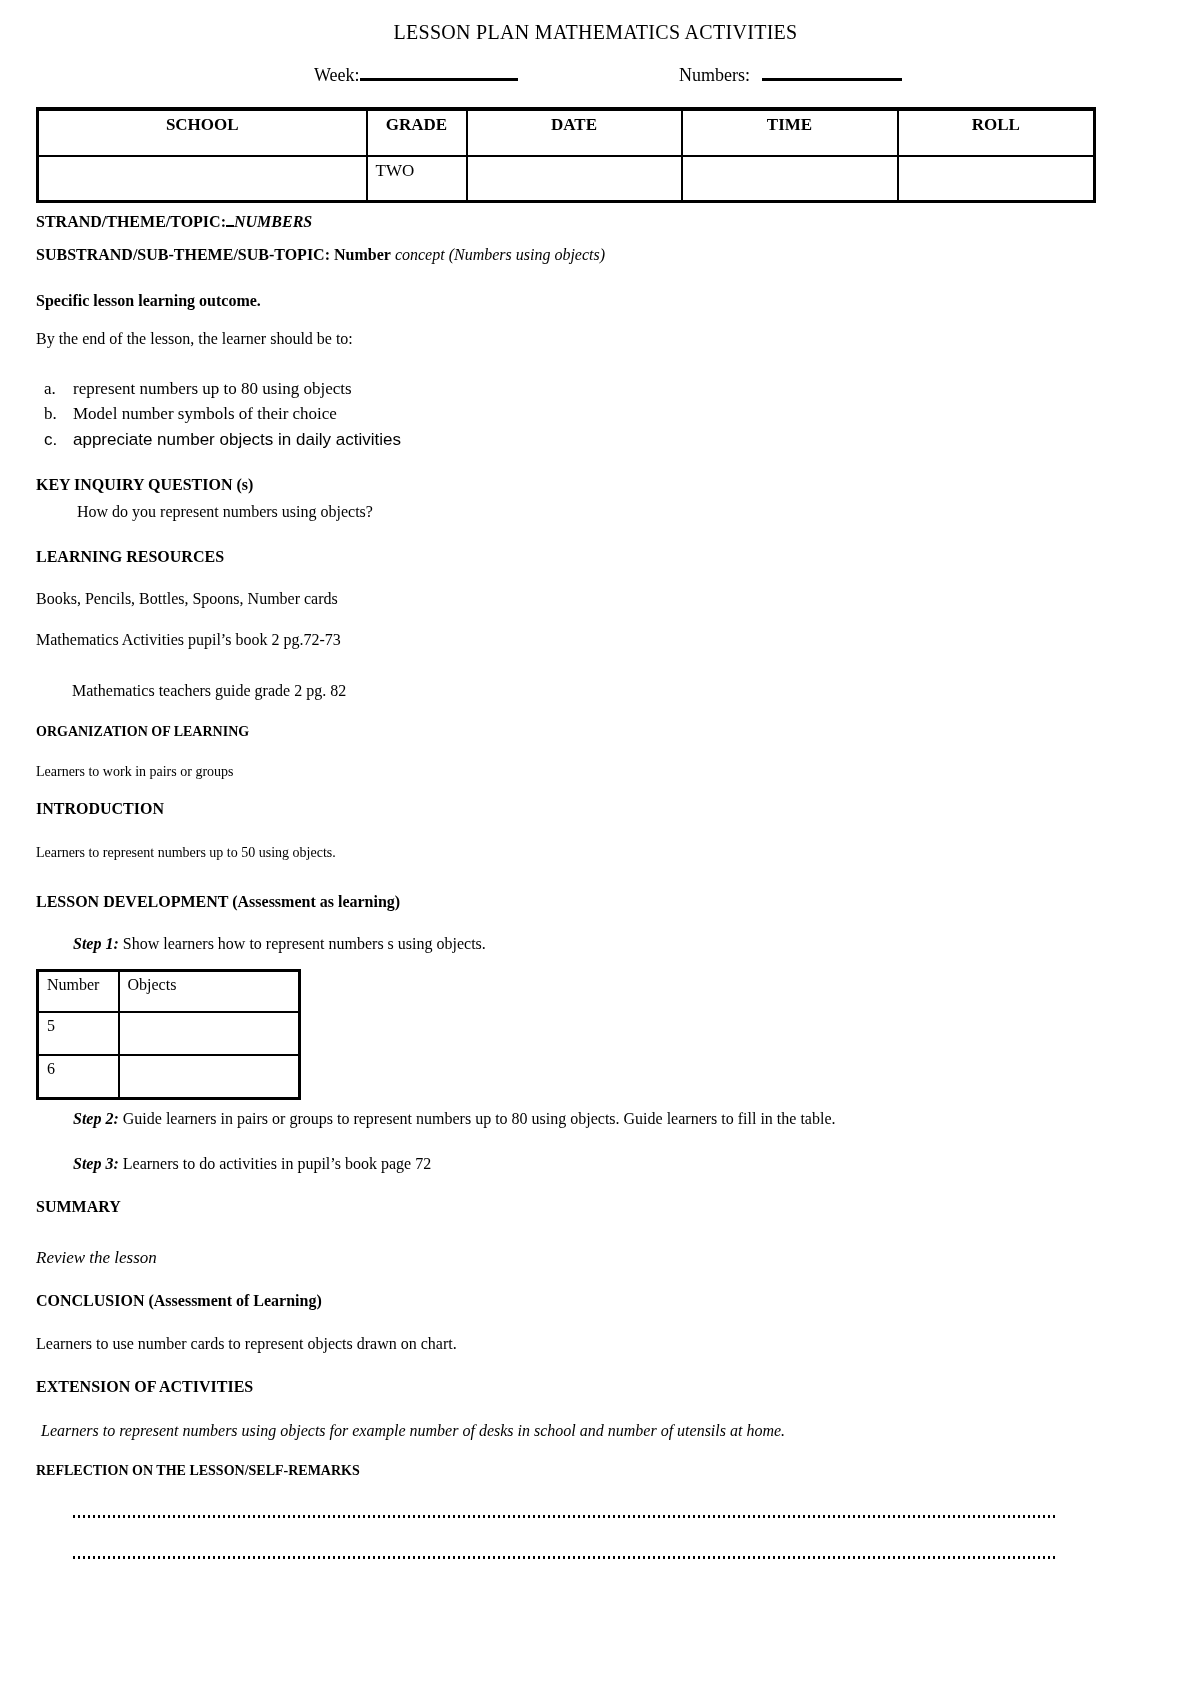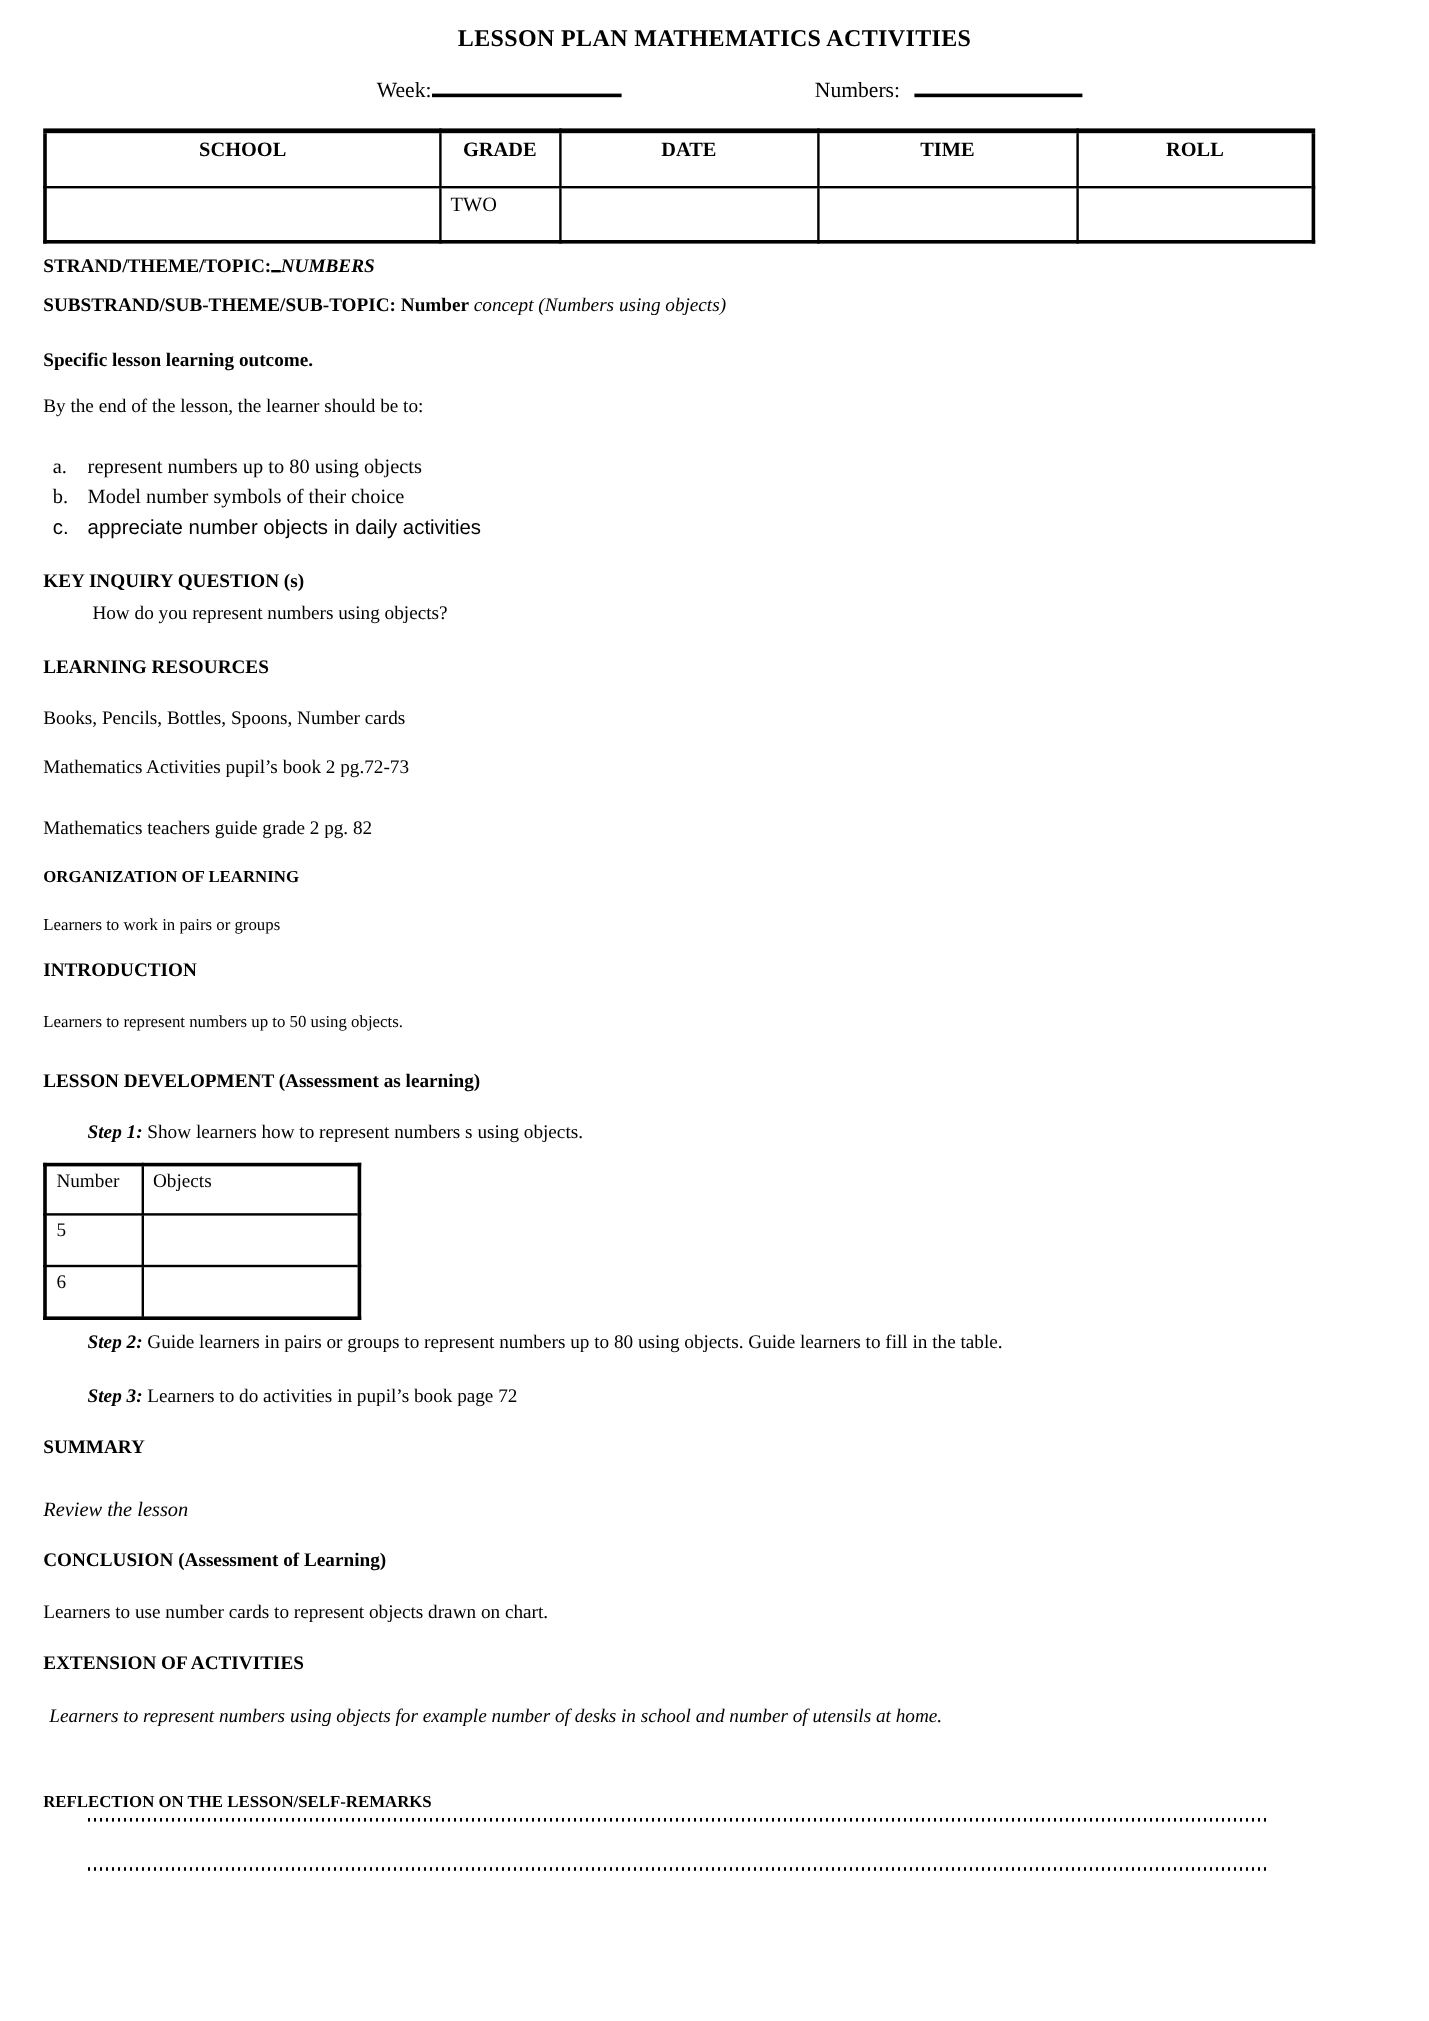--- a/index.html
+++ b/index.html
@@ -18,21 +18,21 @@
   .bold { font-weight: 700; }
   .italic { font-style: italic; }
   .bolditalic { font-weight: 700; font-style: italic; }
   .sans { font-family: "Liberation Sans", "DejaVu Sans", sans-serif; }
   .sz14 { font-size: 14px; }
   .sz17 { font-size: 17px; }
 
   .title {
     left: 0; right: 0; top: 20px;
     text-align: center;
-    font-weight: 700;
+    font-weight: 400;
     font-size: 20px;
     letter-spacing: 0.3px;
   }
   .field-label { font-weight: 400; font-size: 18px; }
   .fill-line {
     display: inline-block;
     border-bottom: 3px solid #000;
     height: 18px;
     vertical-align: baseline;
   }
@@ -151,21 +151,21 @@
     <span class="list-marker">c.</span>
     <span>appreciate number objects in daily activities</span>
   </div>
 
   <div class="abs bold" style="top:459px;margin-top:16px;">KEY INQUIRY QUESTION (s)</div>
   <div class="abs" style="left:77px; top:502px;">How do you represent numbers using objects?</div>
 
   <div class="abs bold" style="top:547px;">LEARNING RESOURCES</div>
   <div class="abs" style="top:589px;">Books, Pencils, Bottles, Spoons, Number cards</div>
   <div class="abs" style="top:630px;">Mathematics Activities pupil’s book 2 pg.72-73</div>
-  <div class="abs" style="top:681px;">Mathematics teachers guide grade 2 pg. 82</div>
+  <div class="abs" style="top:681px;margin-left:36px;">Mathematics teachers guide grade 2 pg. 82</div>
 
   <div class="abs bold sz14" style="top:723px;">ORGANIZATION OF LEARNING</div>
   <div class="abs sz14" style="top:763px;">Learners to work in pairs or groups</div>
 
   <div class="abs bold" style="top:799px;">INTRODUCTION</div>
   <div class="abs sz14" style="top:844px;">Learners to represent numbers up to 50 using objects.</div>
 
   <div class="abs bold" style="top:892px;">LESSON DEVELOPMENT (Assessment as learning)</div>
 
   <div class="abs" style="left:73px; top:934px;">
@@ -206,18 +206,18 @@
 
   <div class="abs bold" style="top:1197px;">SUMMARY</div>
   <div class="abs italic sz17" style="top:1247px;">Review the lesson</div>
 
   <div class="abs bold" style="top:1291px;">CONCLUSION (Assessment of Learning)</div>
   <div class="abs" style="top:1334px;">Learners to use number cards to represent objects drawn on chart.</div>
 
   <div class="abs bold" style="top:1377px;">EXTENSION OF ACTIVITIES</div>
   <div class="abs italic" style="left:41px; top:1421px;">Learners to represent numbers using objects for example number of desks in school and number of utensils at home.</div>
 
-  <div class="abs bold sz14" style="top:1462px;margin-top:32px;">REFLECTION ON THE LESSON/SELF-REMARKS</div>
+  <div class="abs bold sz14" style="top:1462px;">REFLECTION ON THE LESSON/SELF-REMARKS</div>
 
   <div class="dotline" style="top:1515px;"></div>
   <div class="dotline" style="top:1556px;"></div>
 
 </div>
 
 </body></html>

